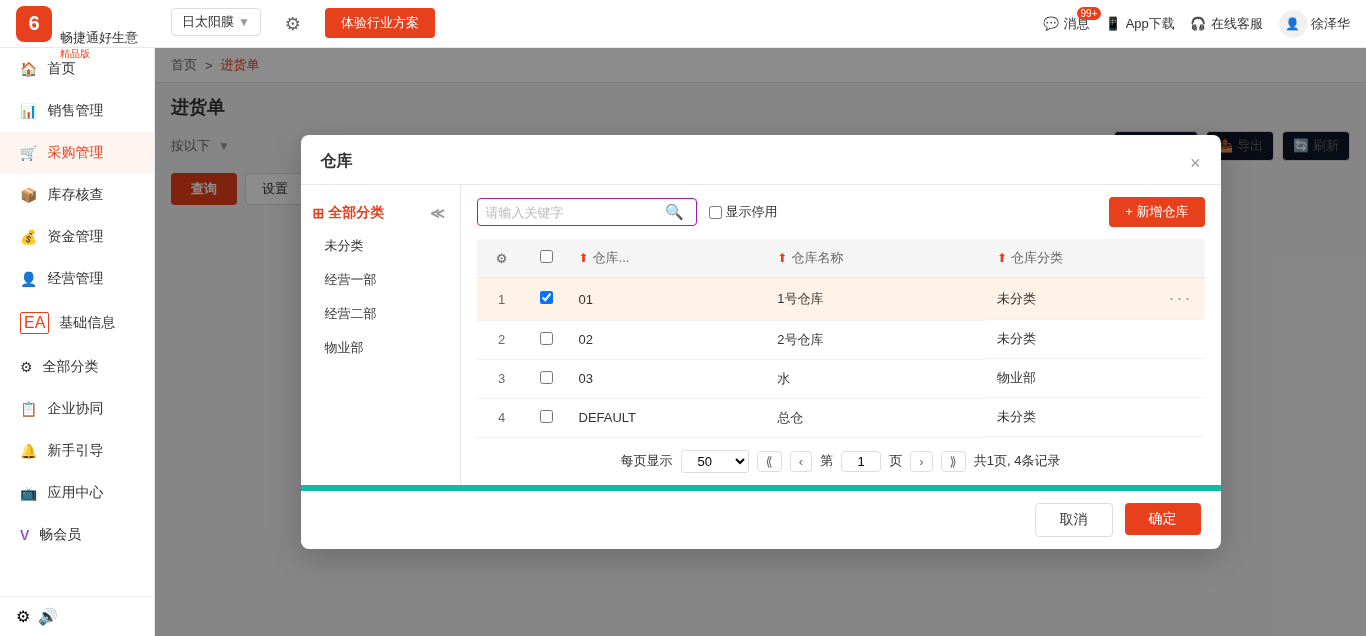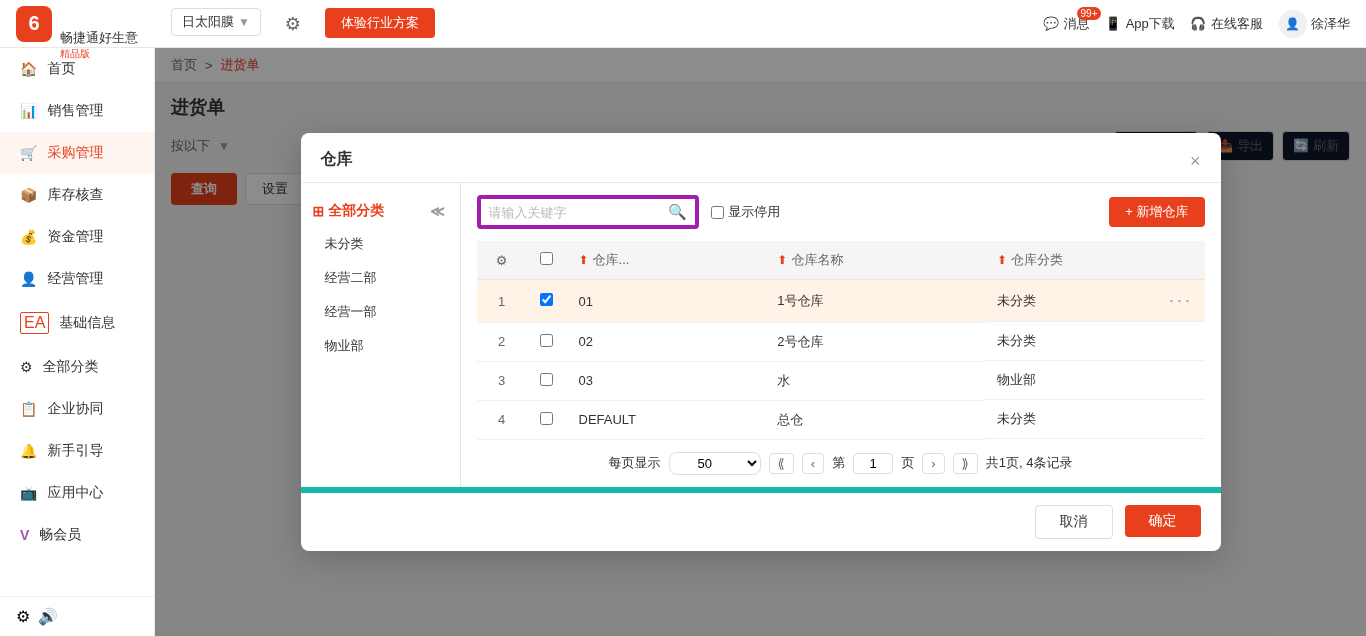--- a/index.html
+++ b/index.html
@@ -238,21 +238,21 @@
       padding: 12px 16px 0;
     }
     .table-toolbar {
       display: flex;
       align-items: center;
       gap: 12px;
       margin-bottom: 12px;
     }
     .search-box {
       display: flex; align-items: center;
-      border: 4px solid #a21caf; border-radius: 4px;
+      border: 1px solid #a21caf; border-radius: 4px;
       padding: 4px 8px; background: #fff;
       flex: 0 0 220px;
     }
     .search-input {
       border: none; outline: none; font-size: 13px; width: 180px;
       color: #333;
     }
     .search-input::placeholder { color: #bbb; }
     .search-icon { color: #bbb; font-size: 15px; }
     .show-disabled {
@@ -296,22 +296,22 @@
     
     .pagination {
       display: flex;
       align-items: center;
       justify-content: center;
       gap: 8px;
       padding: 12px 0;
       font-size: 13px; color: #333;
     }
     .page-select {
-      border: 1px solid #ddd; border-radius: 8px;
-      padding: 2px 24px; font-size: 13px; background: #fff;
+      border: 1px solid #ddd; border-radius: 3px;
+      padding: 2px 12px; font-size: 13px; background: #fff;
     }
     .page-btn {
       border: 1px solid #ddd; border-radius: 4px;
       padding: 2px 8px; background: #fff; cursor: pointer;
       color: #666; font-size: 13px;
     }
     .page-input {
       width: 40px; border: 1px solid #ddd; border-radius: 4px;
       text-align: center; padding: 2px 4px; font-size: 13px;
     }
@@ -487,22 +487,22 @@
 
           <div class="category-panel">
             <div class="category-header">
               <span style="display:flex;align-items:center;gap:4px;">
                 <span style="color:#e8401c;font-size:14px;">⊞</span>
                 <span>全部分类</span>
               </span>
               <span class="collapse-btn">≪</span>
             </div>
             <div class="category-item">未分类</div>
+            <div class="category-item">经营一部</div>
             <div class="category-item">经营二部</div>
-            <div class="category-item">经营一部</div>
             <div class="category-item">物业部</div>
           </div>
 
           <div class="table-panel">
 
             <div class="table-toolbar">
               <div class="search-box">
                 <input class="search-input" type="text" placeholder="请输入关键字" style="">
                 <span class="search-icon">🔍</span>
               </div>

